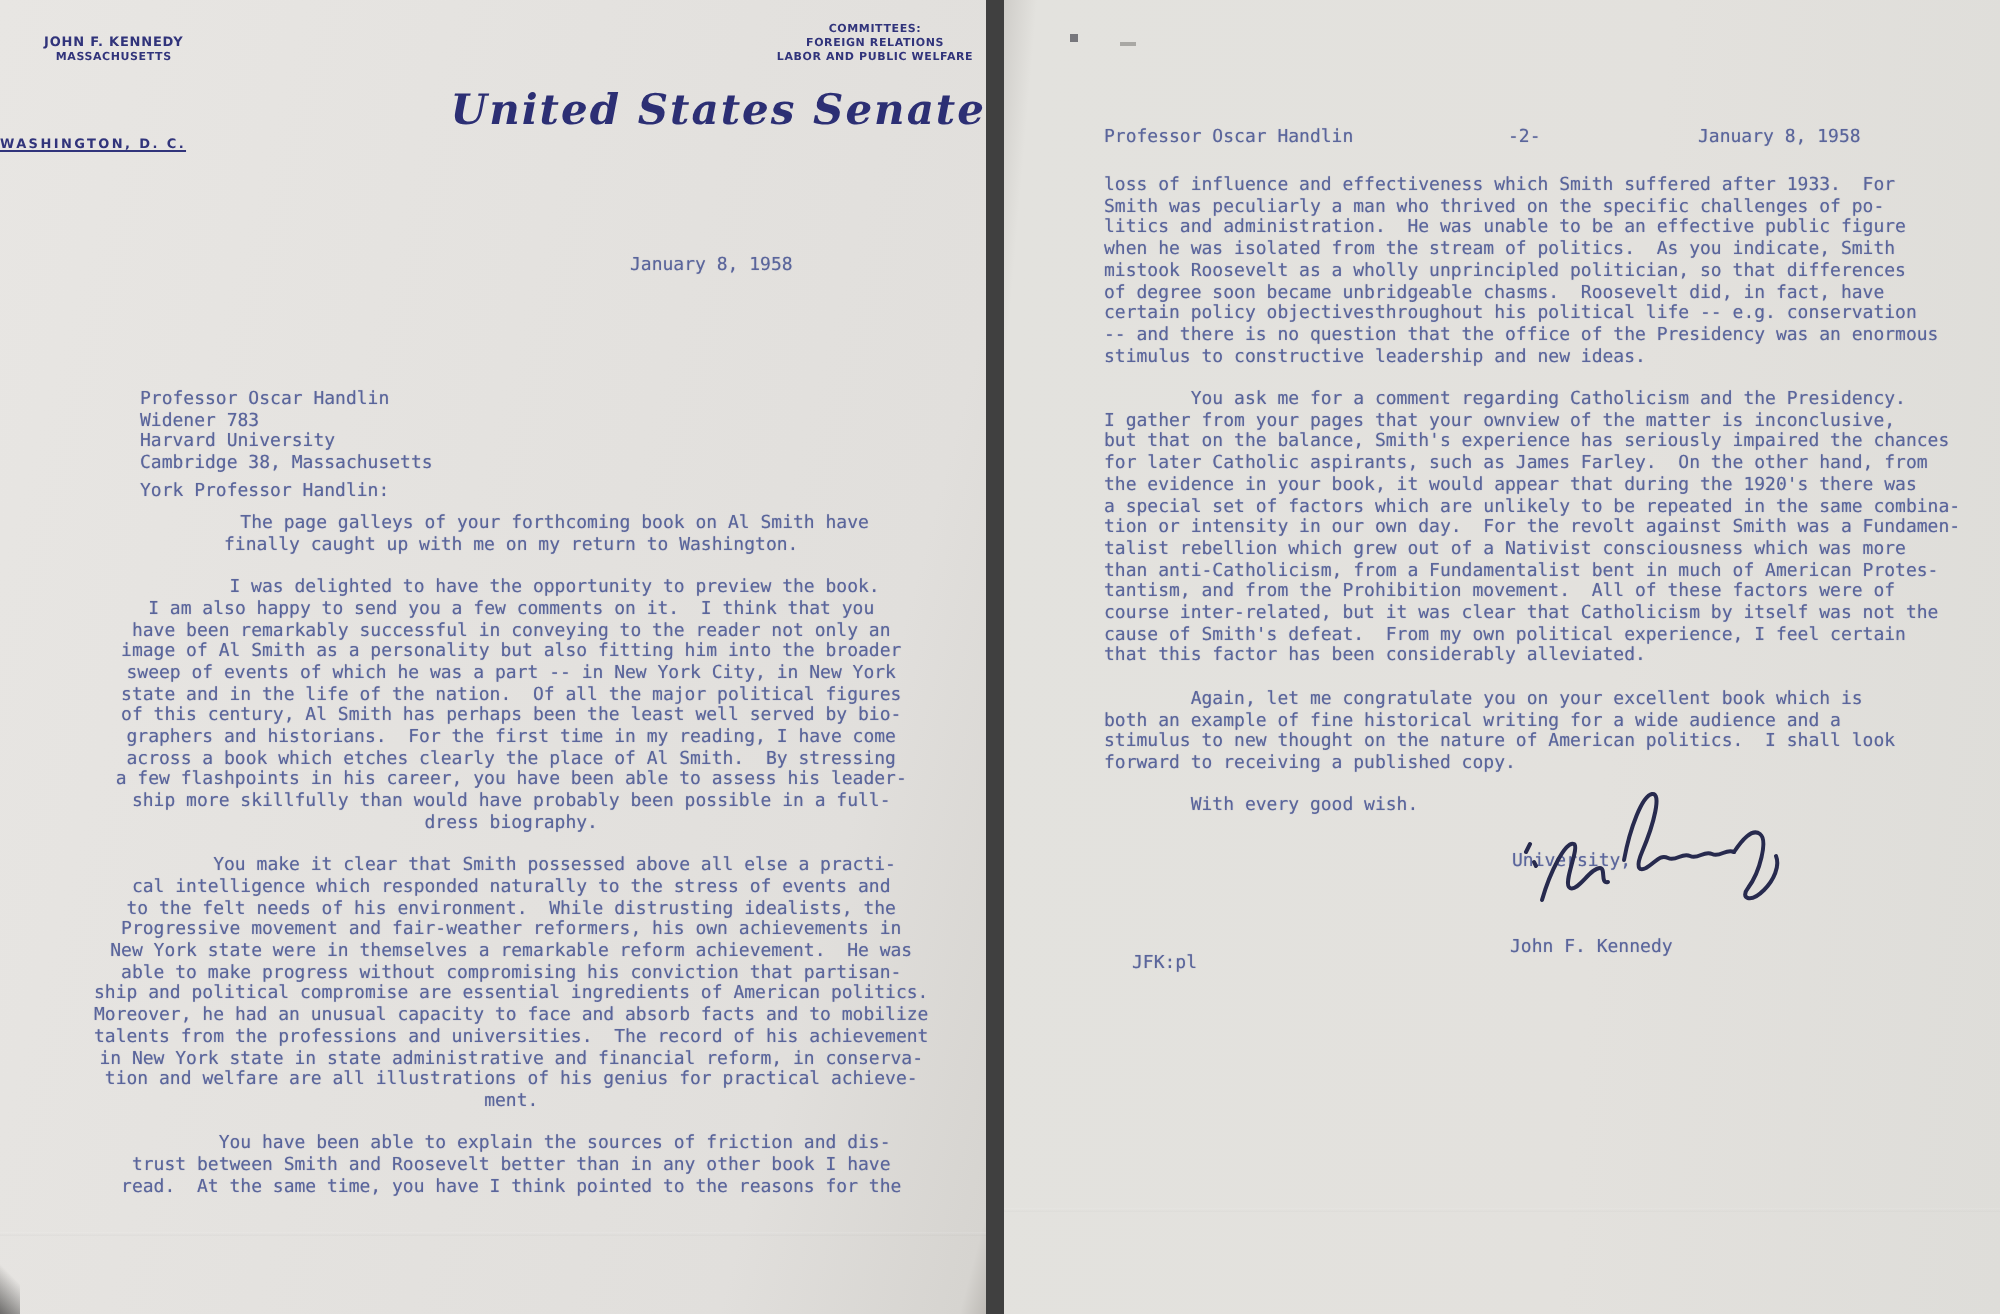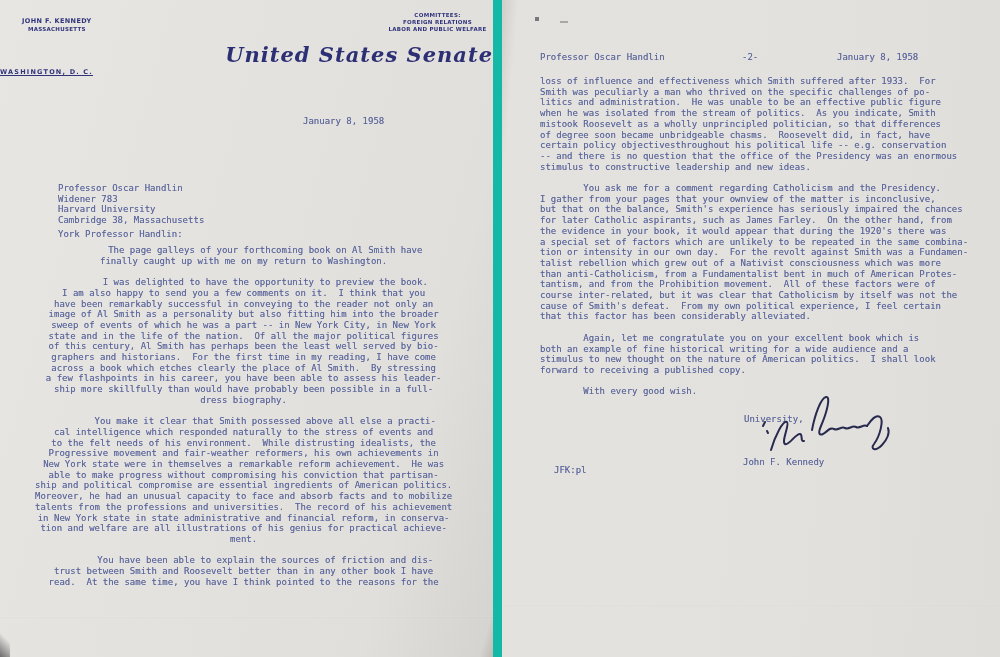--- a/index.html
+++ b/index.html
@@ -1,25 +1,25 @@
 <!DOCTYPE html>
 <html><head>
 <meta charset="utf-8">
 <style>
   html,body{margin:0;padding:0;background:#111;}
-  .scene{position:relative;width:1000px;height:657px;background:#14b8a6;overflow:hidden;
+  .scene{position:relative;width:1000px;height:657px;background:#404040;overflow:hidden;
          font-family:"DejaVu Sans Mono","Liberation Mono",monospace;}
   .page{position:absolute;top:0;height:657px;}
   .page-left{left:0;width:493px;
     background:linear-gradient(105deg,#e8e6e3 0%,#e4e2df 45%,#e1dfdc 80%,#d6d4d0 98%,#bdbab5 100%);}
   .page-right{left:502px;width:498px;
     background:linear-gradient(95deg,#cfcdc9 0%,#e3e2de 3%,#e3e1dd 60%,#deddd9 100%);}
   .crease-h{position:absolute;left:0;width:100%;height:2px;
     background:linear-gradient(180deg,rgba(255,255,255,.25),rgba(0,0,0,.05));pointer-events:none;}
-  pre{margin:0;white-space:pre;}
+  pre{margin:12px;white-space:pre;}
   .typed{color:#5a659b;font-size:9px;line-height:10.7px;text-shadow:0 0 .5px rgba(90,101,155,.55);}
   .navy{color:#31347b;font-family:"DejaVu Sans","Liberation Sans",sans-serif;font-weight:bold;}
   .sender{position:absolute;left:22px;top:17px;text-align:center;font-size:6.5px;letter-spacing:.4px;}
   .sender .sub{font-size:5.5px;letter-spacing:.3px;margin-top:1px;}
   .committees{position:absolute;left:385px;top:12px;width:105px;text-align:center;
               font-size:5.5px;letter-spacing:.3px;line-height:7px;}
   .lh-title{position:absolute;left:0;top:42px;width:493px;text-align:right;
             font-family:"DejaVu Serif","Liberation Serif",serif;font-style:italic;font-weight:bold;
             font-size:21px;color:#2c2f74;letter-spacing:1px;}
   .lh-city{position:absolute;left:0;top:68px;width:507px;text-align:left;

